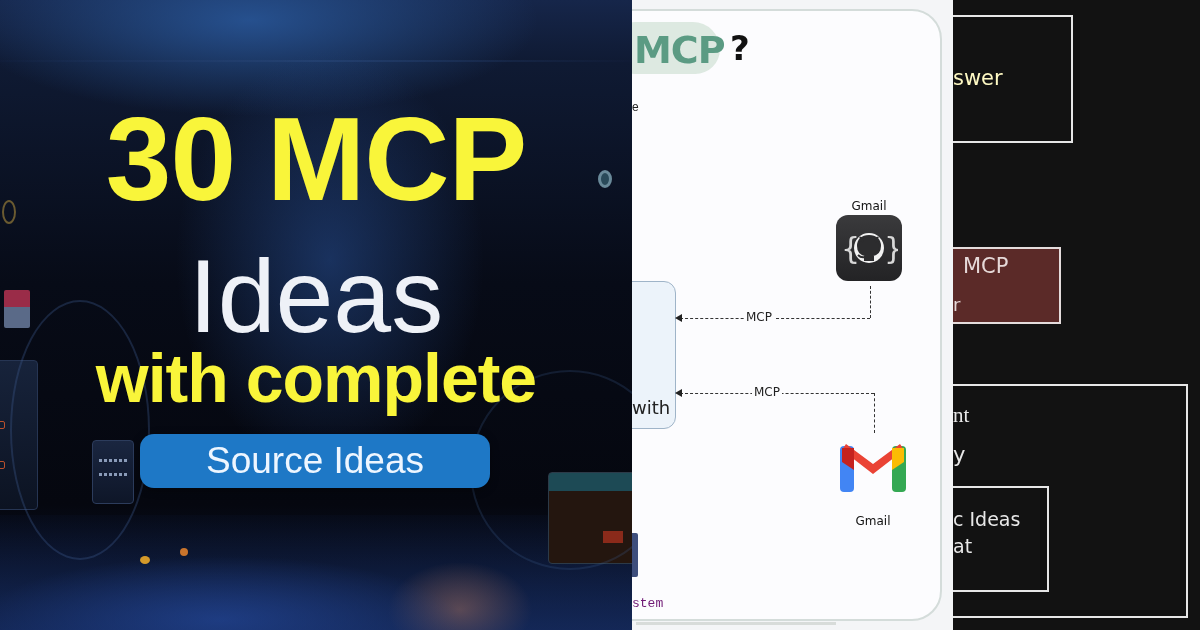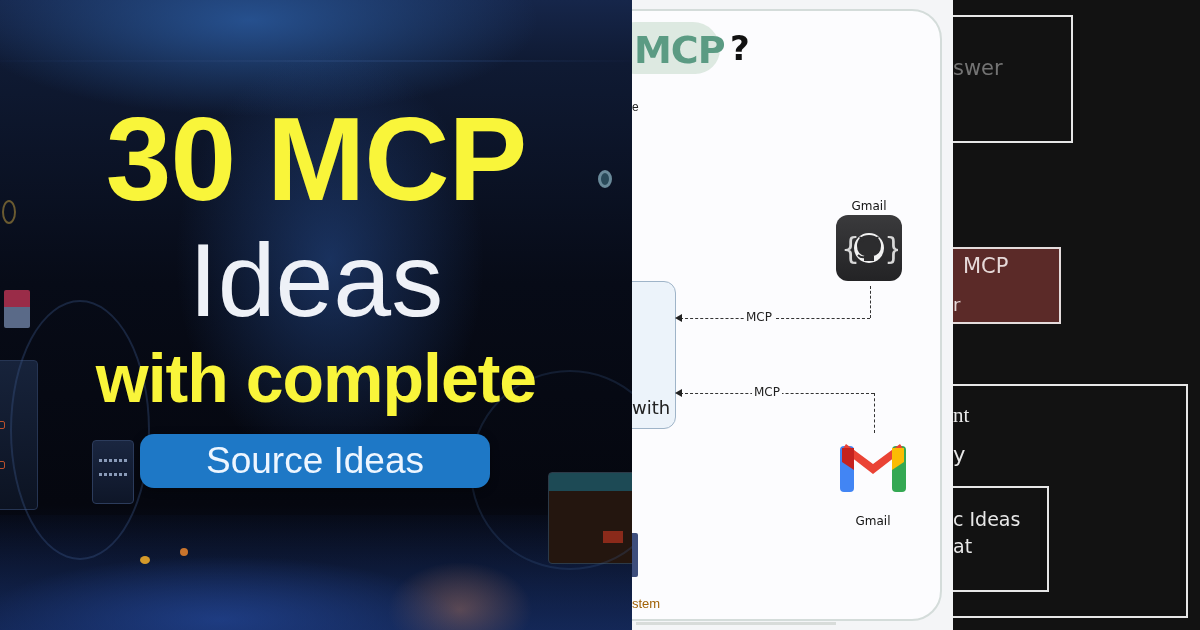--- a/index.html
+++ b/index.html
@@ -54,21 +54,21 @@
       position: absolute; border: 2px solid rgba(60,90,140,0.45); border-radius: 50%;
     }
     .knob { position: absolute; border-radius: 50%; }
 
     .hero-title {
       position: absolute; left: 0; width: 632px; text-align: center;
       color: #f9f53a; font-weight: 700; letter-spacing: -1px;
     }
     .hero-title.l1 { top: 100px; font-size: 118px; line-height: 118px; }
     .hero-title.l2 {
-      top: 228px; font-size: 104px; line-height: 104px; color: #eef1f7; font-weight: 400; letter-spacing: 0; text-align: center;
+      top: 244px; font-size: 104px; line-height: 104px; color: #eef1f7; font-weight: 400; letter-spacing: 0; text-align: center;
     }
     .hero-title.l3 { top: 338px; font-size: 68px; line-height: 80px; }
     .pill {
       position: absolute; left: 140px; top: 434px; width: 350px; height: 54px;
       background: #1e78c6; border-radius: 14px;
       display: flex; align-items: center; justify-content: center;
       color: #eef6ff; font-size: 37px; font-weight: 400;
       box-shadow: 0 2px 8px rgba(0,0,0,0.4);
     }
 
@@ -119,33 +119,33 @@
     }
     .github-tile {
       position: absolute; left: 204px; top: 215px; width: 66px; height: 66px;
       background: linear-gradient(180deg, #3a3a3c, #232325); border-radius: 12px;
       display: flex; align-items: center; justify-content: center;
     }
     .gmail-icon { position: absolute; left: 208px; top: 442px; width: 66px; height: 50px; }
     .fs-icon {
       position: absolute; left: 0; top: 533px; width: 6px; height: 44px; background: #3e4e7c; border-radius: 0 2px 2px 0;
     }
-    .fs-label { position: absolute; left: 0; top: 596px; font-size: 13px; color: #a16207; font-family: Liberation Sans, sans-serif; }
+    .fs-label { position: absolute; left: 0; top: 596px; font-size: 13px; color: #701a75; font-family: Liberation Mono, monospace; }
 
     
     .dark {
       position: absolute; left: 953px; top: 0; width: 247px; height: 630px; background: #121212; overflow: hidden;
     }
     .dbox { position: absolute; border: 2.5px solid #e6e6e6; }
     .dbox.answer { left: -20px; top: 15px; width: 140px; height: 128px; }
     .dbox.mcp { left: -20px; top: 247px; width: 128px; height: 77px; background: #5b2a28; border-color: #e4dcdc; }
     .dbox.outer { left: -20px; top: 384px; width: 255px; height: 234px; }
     .dbox.inner { left: -20px; top: 486px; width: 116px; height: 106px; }
     .dtext { position: absolute; font-size: 21px; color: #e8e8e8; font-family: "DejaVu Sans", sans-serif; }
-    .dtext.answer { left: 0; top: 56px; color: #737373; }
+    .dtext.answer { left: 0; top: 66px; color: #fef9c3; }
     .dtext.mcp { left: 10px; top: 254px; color: #e6d9d8; }
     .dtext.mcp-sub { left: 0; top: 294px; font-size: 18px; color: #e6d9d8; }
     .dtext.nt { left: 0; top: 403px; font-family: Liberation Serif, serif; }
     .dtext.y { left: 0; top: 443px; }
     .dtext.kernel { left: 0; top: 508px; font-size: 19px; }
     .dtext.at { left: 0; top: 535px; font-size: 19px; }
   </style>
 </head>
 <body>
 

